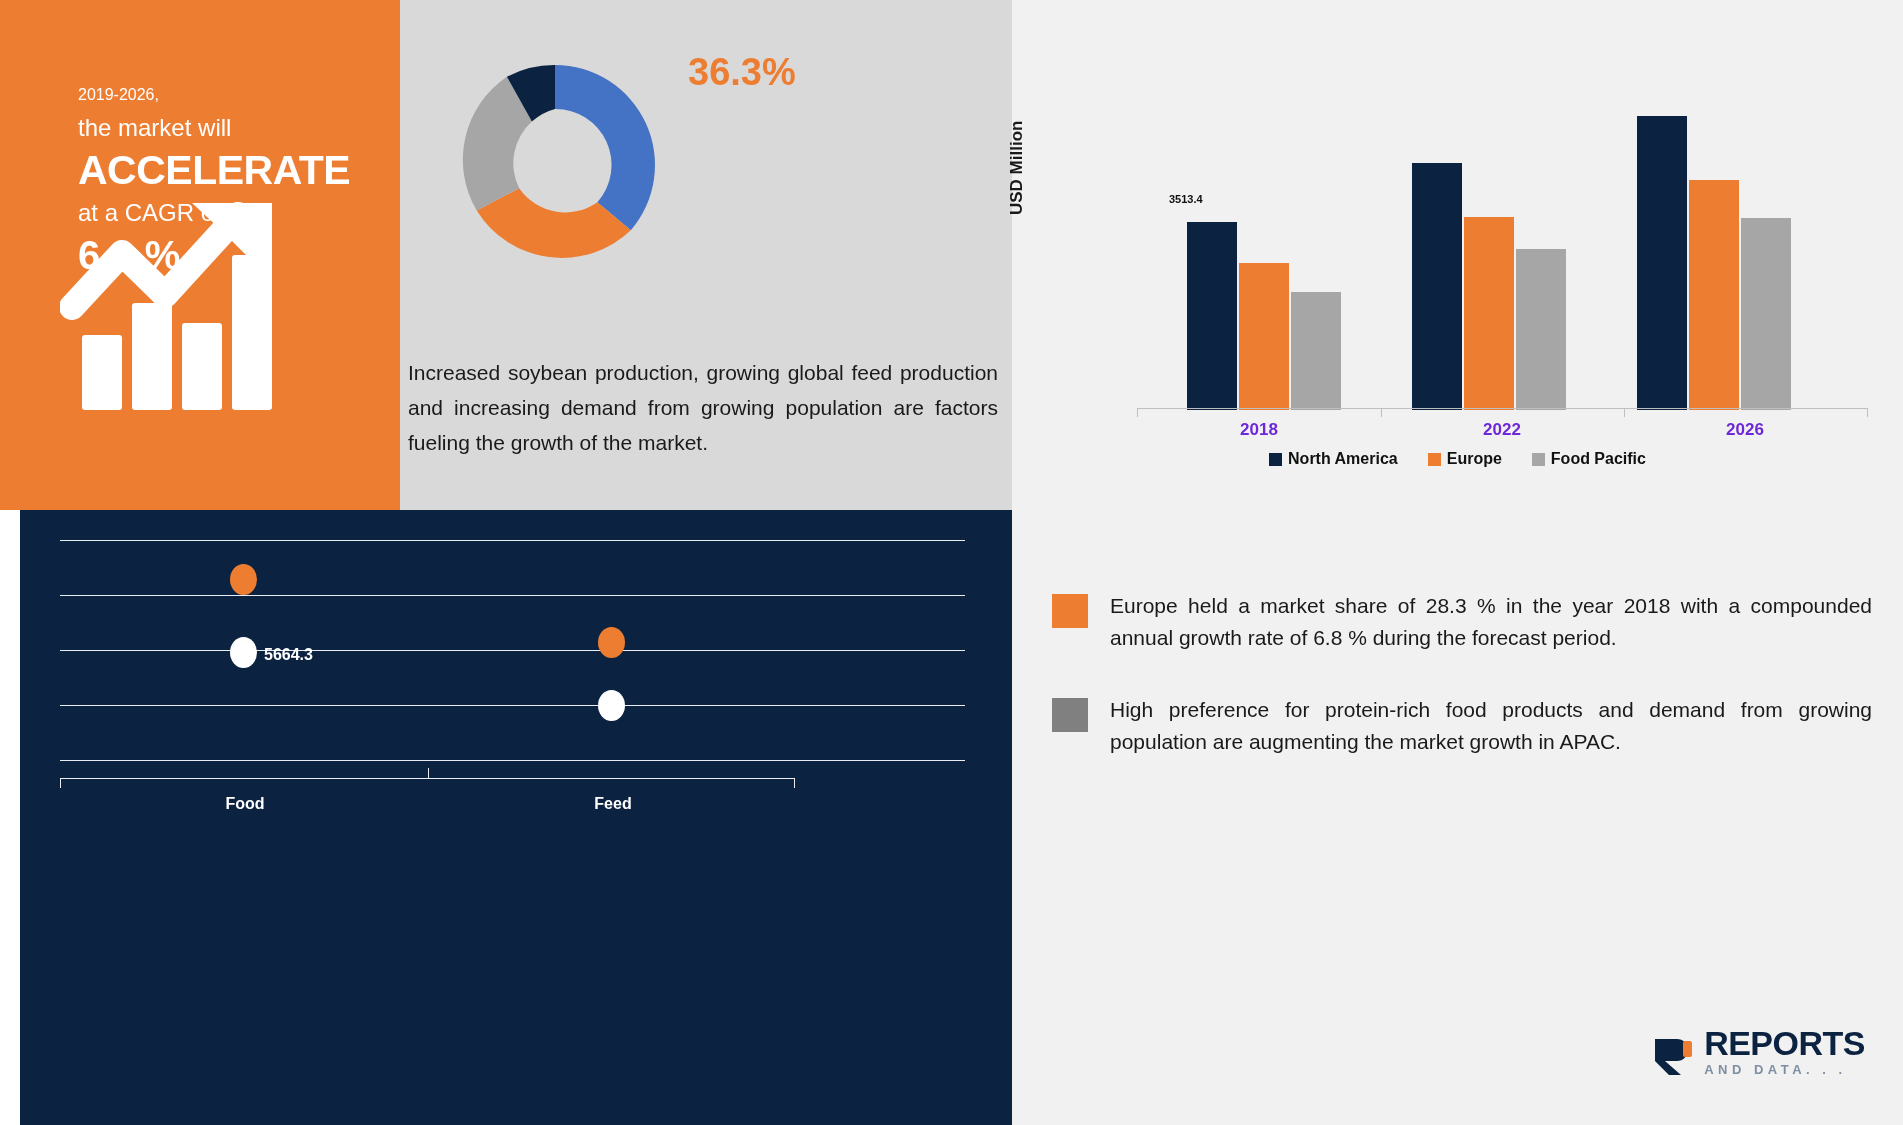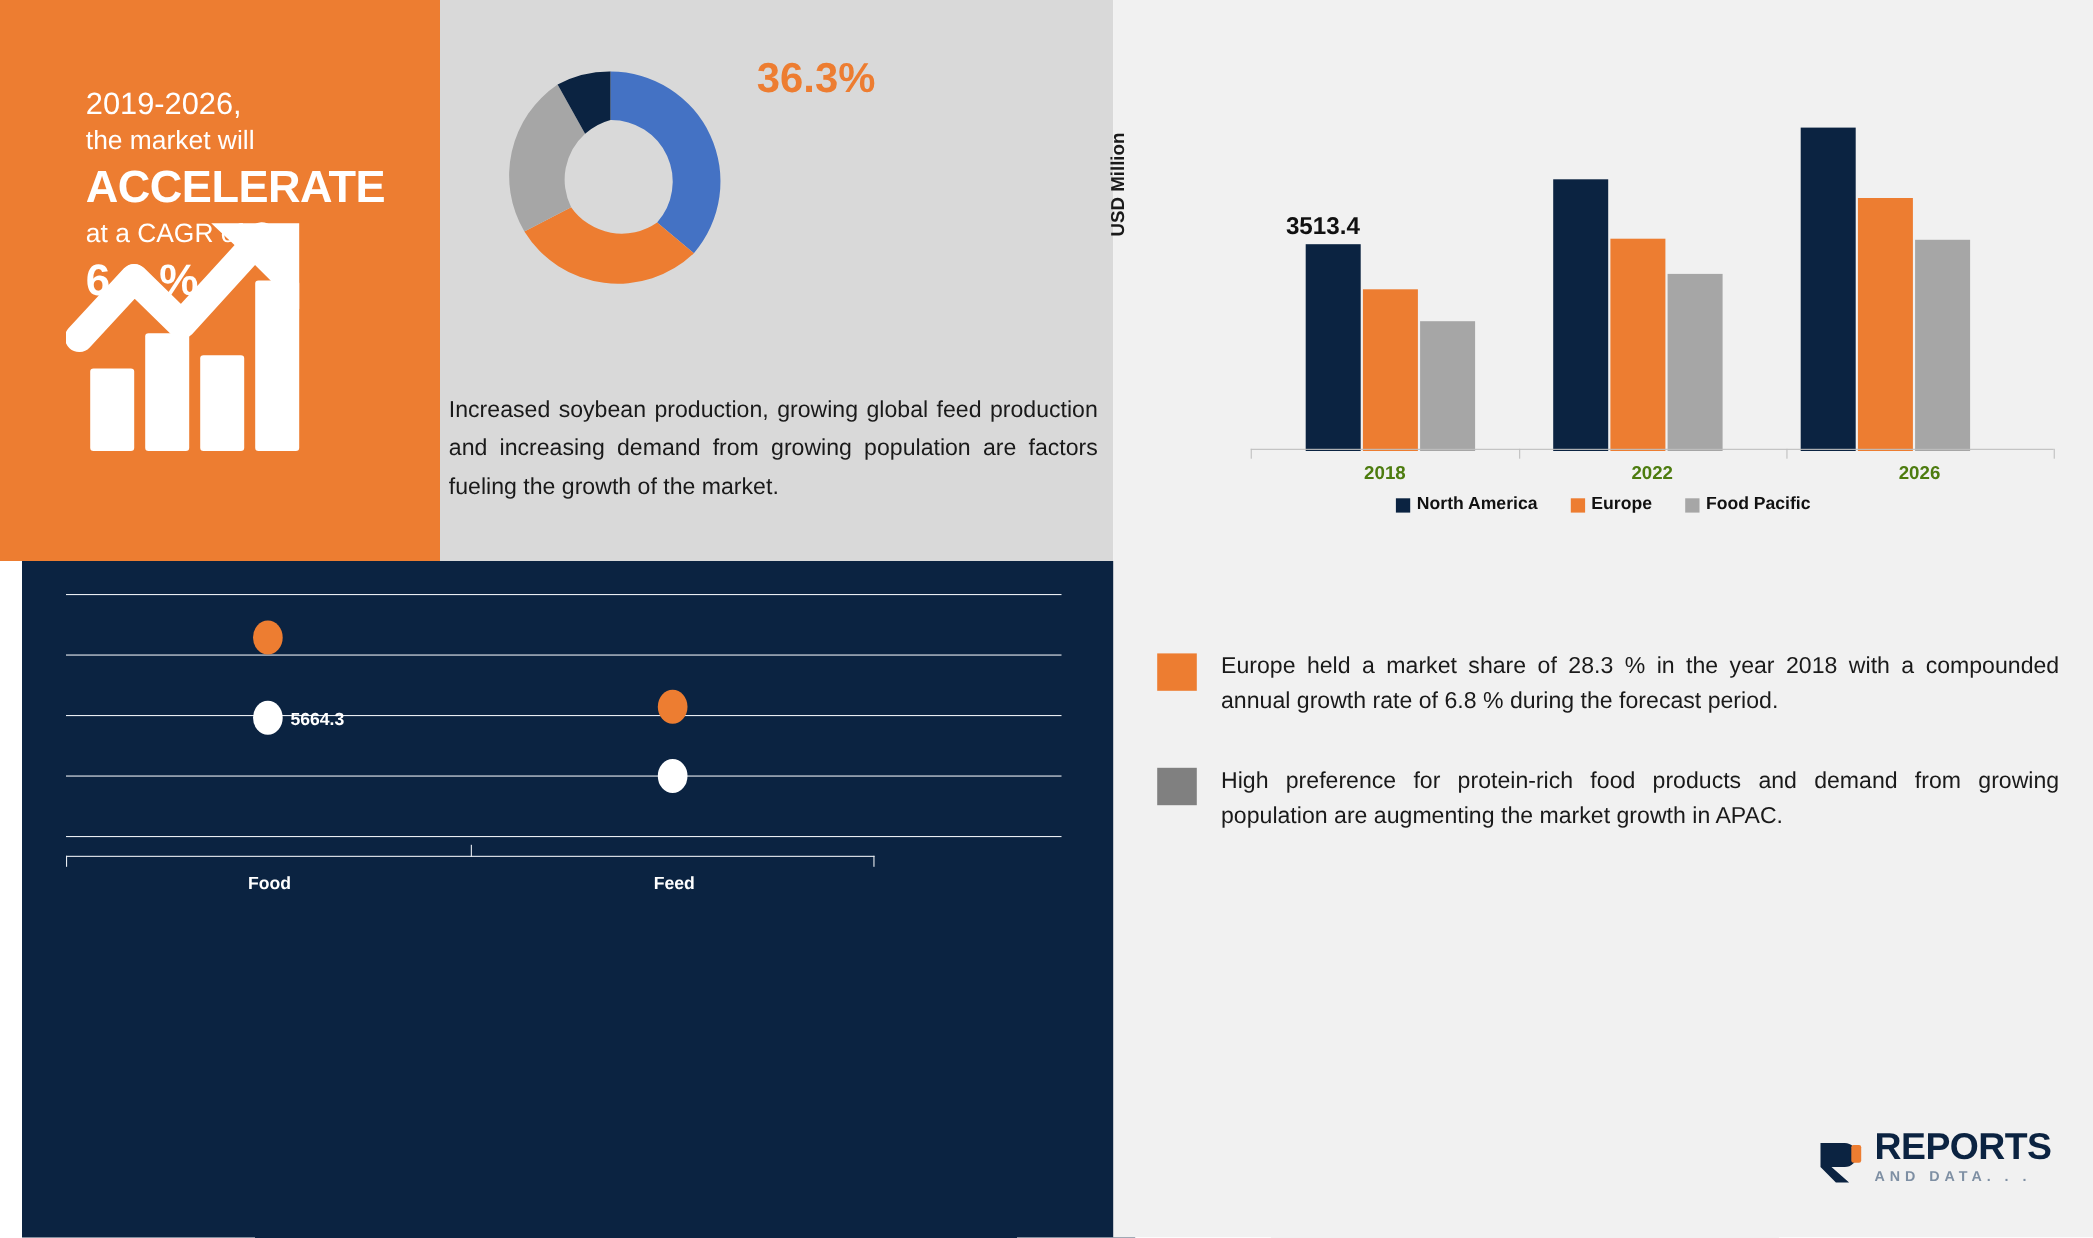--- a/index.html
+++ b/index.html
@@ -10,21 +10,21 @@
     overflow: hidden;
   }
   .page { position: relative; width: 1903px; height: 1125px; }
 
   
   .orange-panel {
     position: absolute; left: 0; top: 0; width: 400px; height: 510px;
     background: #ed7d31;
   }
   .accel-block { position: absolute; left: 78px; top: 78px; color: #ffffff; }
-  .accel-l1 { font-size: 28px; line-height: 33px; font-weight: 400; }
+  .accel-l1 { font-size: 16px; line-height: 33px; font-weight: 400; }
   .accel-l2 { font-size: 24px; line-height: 33px; font-weight: 400; }
   .accel-big { font-size: 41px; font-weight: 700; line-height: 52px; letter-spacing: -0.5px; }
   .accel-l3 { font-size: 24px; line-height: 34px; font-weight: 400; }
   .accel-pct { font-size: 40px; font-weight: 700; line-height: 50px; }
 
   .growth-icon { position: absolute; left: 60px; top: 195px; width: 240px; height: 215px; }
 
   
   .gray-panel {
     position: absolute; left: 400px; top: 0; width: 612px; height: 510px;
@@ -74,27 +74,27 @@
     position: absolute; left: -5px; top: 155px;
     transform: rotate(-90deg); transform-origin: left top;
     font-size: 17px; font-weight: 700; color: #1a1a1a; white-space: nowrap;
   }
   .bars-area { position: absolute; left: 135px; top: 20px; width: 720px; height: 330px; }
   .bar { position: absolute; bottom: 0; }
   .bar.na { background: #0b2341; }
   .bar.eu { background: #ed7d31; }
   .bar.ap { background: #a6a6a6; }
   .bar-label {
-    position: absolute; font-size: 22px; font-weight: 700; color: #111111;
+    position: absolute; font-size: 11px; font-weight: 700; color: #111111;
   }
   .x-axis-line { position: absolute; left: 125px; top: 348px; width: 730px; height: 1px; background: #bfbfbf; }
   .tick { position: absolute; top: 348px; width: 1px; height: 9px; background: #bfbfbf; }
   .year-label {
     position: absolute; top: 360px; font-size: 17px; font-weight: 700;
-    color: #4d7c0f; text-align: center; width: 100px;
+    color: #6d28d9; text-align: center; width: 100px;
   }
   .bar-legend {
     position: absolute; left: 0; top: 450px; width: 891px;
     display: flex; justify-content: center; gap: 30px; align-items: center;
   }
   .bl-item { display: flex; align-items: center; gap: 6px; }
   .bl-sq { width: 13px; height: 13px; }
   .bl-label { font-size: 16px; font-weight: 700; color: #111111; }
 
   .region-notes { position: absolute; left: 40px; top: 590px; width: 820px; }

